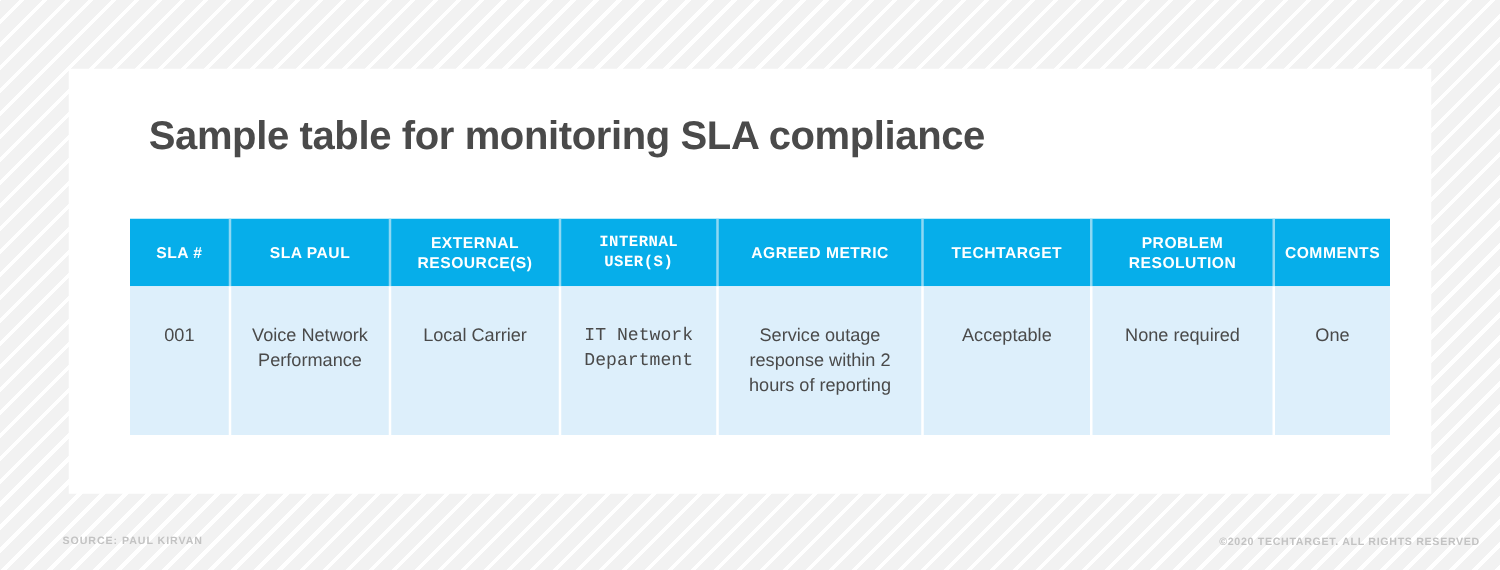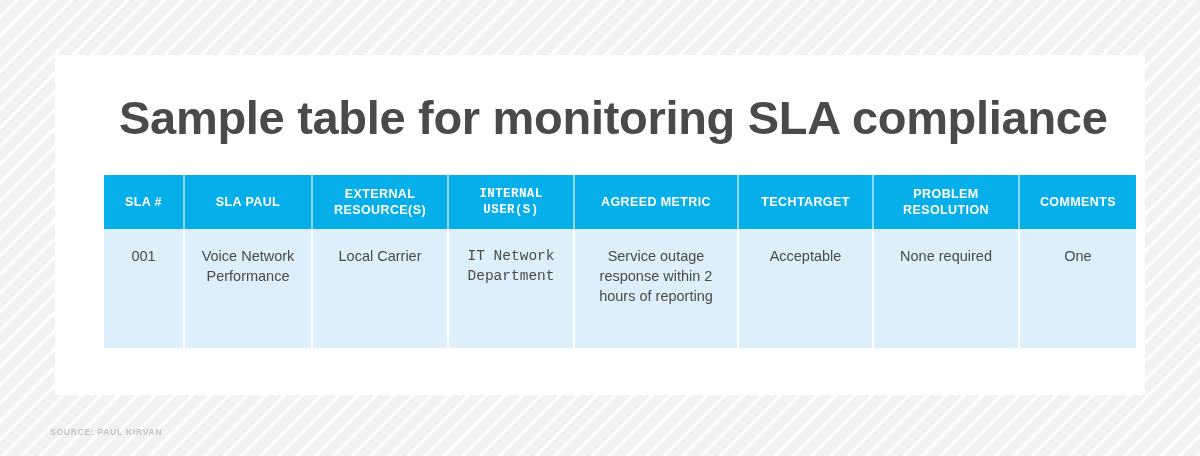--- a/index.html
+++ b/index.html
@@ -28,21 +28,21 @@
     top: 55px;
     width: 1090px;
     height: 340px;
     background: #ffffff;
   }
 
   .title {
     position: absolute;
     left: 64px;
     top: 35px;
-    font-size: 47px;
+    font-size: 32px;
     font-weight: bold;
     color: #4a4a4a;
     letter-spacing: -0.3px;
     white-space: nowrap;
     font-family: "Liberation Sans", sans-serif;
   }
 
   
   .table-wrap {
     position: absolute;
@@ -72,35 +72,35 @@
   }
   table.sla-table thead th:last-child { border-right: none; }
 
   table.sla-table tbody td {
     background: #ddeffb;
     color: #4a4a4a;
     font-size: 14.5px;
     text-align: center;
     vertical-align: top;
     height: 119px;
-    padding: 18px 8px 8px 8px;
+    padding: 31px 8px 8px 8px;
     line-height: 1.37;
     border-right: 2px solid #ffffff;
   }
   table.sla-table tbody td:last-child { border-right: none; }
 
   
   .c0 { width: 80px; }
   .c1 { width: 128px; }
   .c2 { width: 136px; margin-left: 12px; }
   .c3 { width: 126px; font-family: Liberation Mono, monospace; }
   .c4 { width: 164px; }
   .c5 { width: 135px; }
   .c6 { width: 146px; }
-  .c7 { width: 117px; }
+  .c7 { width: 93px; }
 
   
   .footer-source {
     position: absolute;
     left: 50px;
     top: 427px;
     font-size: 8.5px;
     font-weight: bold;
     letter-spacing: 0.75px;
     color: #c3c3c3;
@@ -177,14 +177,15 @@
         </tr>
       </tbody>
     </table>
   </div>
 
 </div>
 
 <div class="footer-source">SOURCE: PAUL KIRVAN</div>
 
 <div class="footer-right">
+  <div class="copyright">©2020 TECHTARGET. ALL RIGHTS RESERVED</div>
 
 </div>
 
 </body></html>

